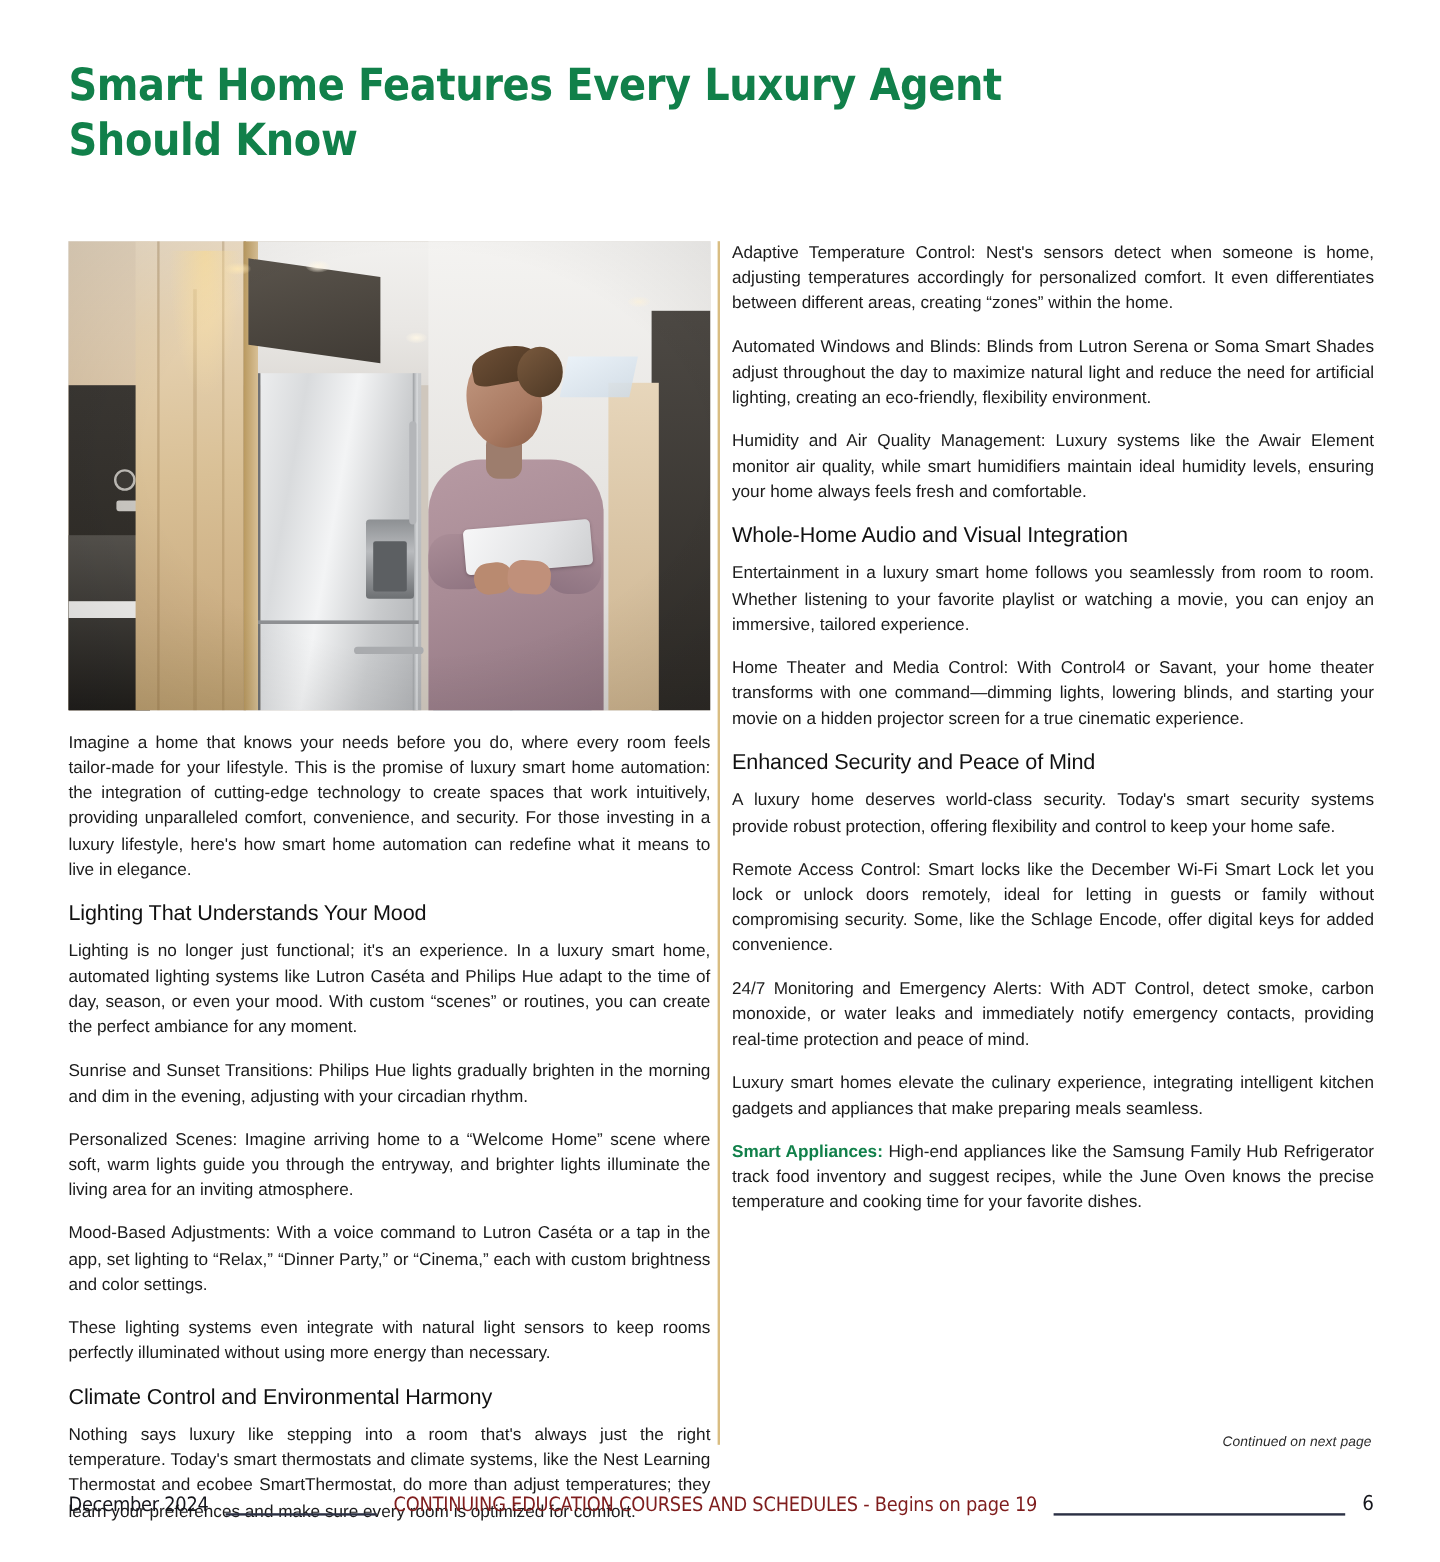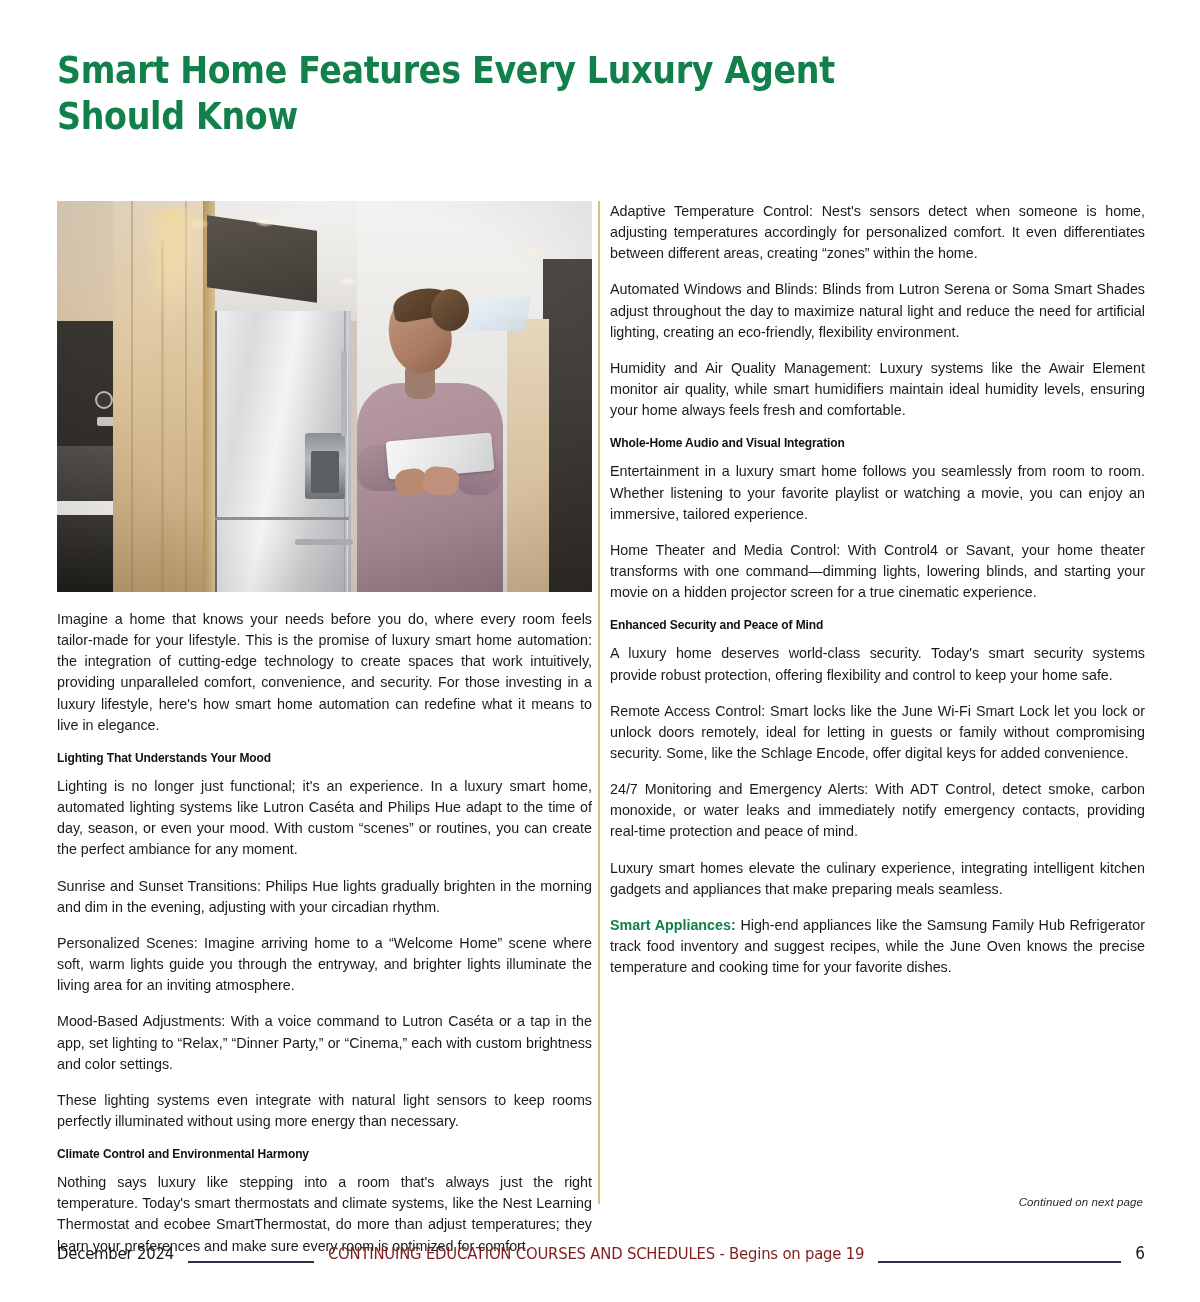--- a/index.html
+++ b/index.html
@@ -269,22 +269,22 @@
   p.body {
     font-size: 14.3px;
     line-height: 1.48;
     margin: 0 0 15px 0;
     text-align: justify;
     color: #1b1b1b;
     hyphens: auto;
   }
   p.body.first { margin-top: 17px; }
   h3.subhead {
-    font-size: 12px;
-    font-weight: bold;
+    font-size: 18px;
+    font-weight: normal;
     margin: 3px 0 11px 0;
     color: #111111;
     letter-spacing: -0.1px;
   }
   .accent { color: #11804a; font-weight: bold; }
 
   
   .continued {
     position: absolute;
     right: 57px;
@@ -407,21 +407,21 @@
     <p class="body">Adaptive Temperature Control: Nest's sensors detect when someone is home, adjusting temperatures accordingly for personalized comfort. It even differentiates between different areas, creating “zones” within the home.</p>
     <p class="body">Automated Windows and Blinds: Blinds from Lutron Serena or Soma Smart Shades adjust throughout the day to maximize natural light and reduce the need for artificial lighting, creating an eco-friendly, flexibility environment.</p>
     <p class="body">Humidity and Air Quality Management: Luxury systems like the Awair Element monitor air quality, while smart humidifiers maintain ideal humidity levels, ensuring your home always feels fresh and comfortable.</p>
 
     <h3 class="subhead">Whole-Home Audio and Visual Integration</h3>
     <p class="body">Entertainment in a luxury smart home follows you seamlessly from room to room. Whether listening to your favorite playlist or watching a movie, you can enjoy an immersive, tailored experience.</p>
     <p class="body">Home Theater and Media Control: With Control4 or Savant, your home theater transforms with one command—dimming lights, lowering blinds, and starting your movie on a hidden projector screen for a true cinematic experience.</p>
 
     <h3 class="subhead">Enhanced Security and Peace of Mind</h3>
     <p class="body">A luxury home deserves world-class security. Today's smart security systems provide robust protection, offering flexibility and control to keep your home safe.</p>
-    <p class="body">Remote Access Control: Smart locks like the June Wi-Fi Smart Lock let you lock or unlock doors remotely, ideal for letting in guests or family without compromising security. Some, like the Schlage Encode, offer digital keys for added convenience.</p>
+    <p class="body">Remote Access Control: Smart locks like the December Wi-Fi Smart Lock let you lock or unlock doors remotely, ideal for letting in guests or family without compromising security. Some, like the Schlage Encode, offer digital keys for added convenience.</p>
     <p class="body">24/7 Monitoring and Emergency Alerts: With ADT Control, detect smoke, carbon monoxide, or water leaks and immediately notify emergency contacts, providing real-time protection and peace of mind.</p>
 
     <p class="body">Luxury smart homes elevate the culinary experience, integrating intelligent kitchen gadgets and appliances that make preparing meals seamless.</p>
     <p class="body"><span class="accent">Smart Appliances:</span><span> High-end appliances like the Samsung Family Hub Refrigerator track food inventory and suggest recipes, while the June Oven knows the precise temperature and cooking time for your favorite dishes.</span></p>
   </div>
 
   <div class="continued">Continued on next page</div>
 
   <div class="footer">
     <span class="footer-date">December 2024</span>

